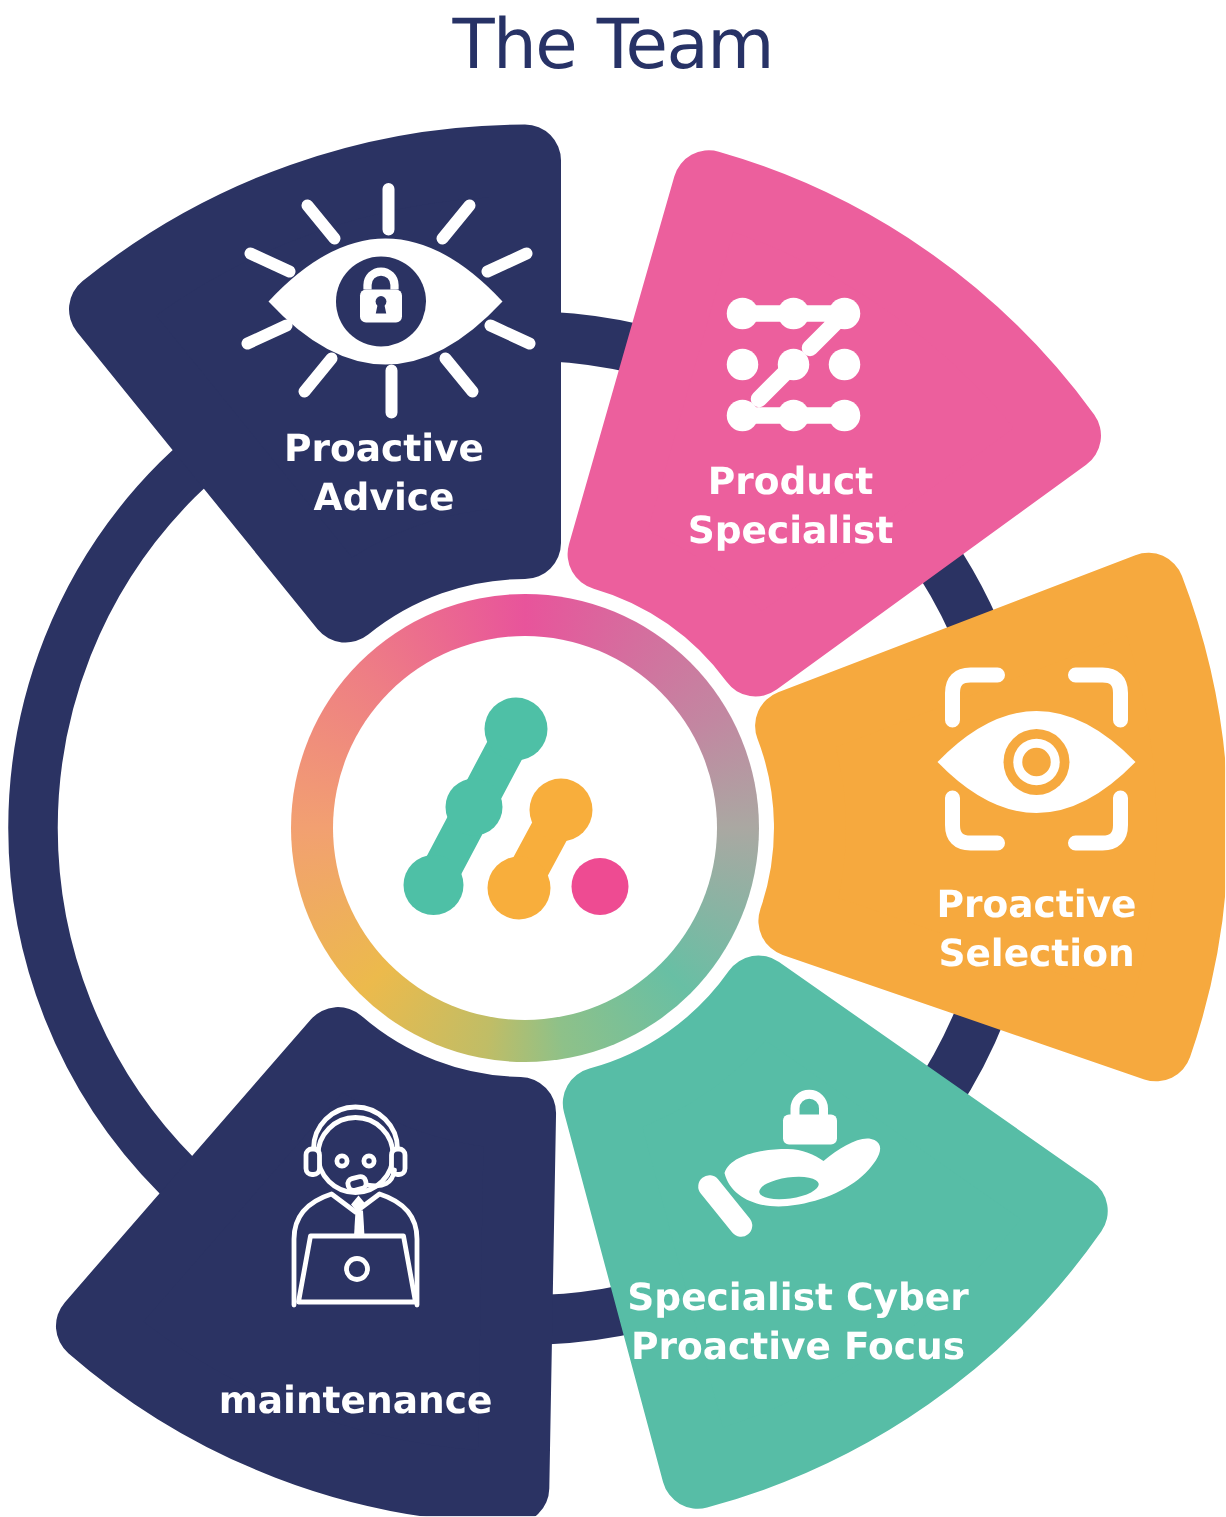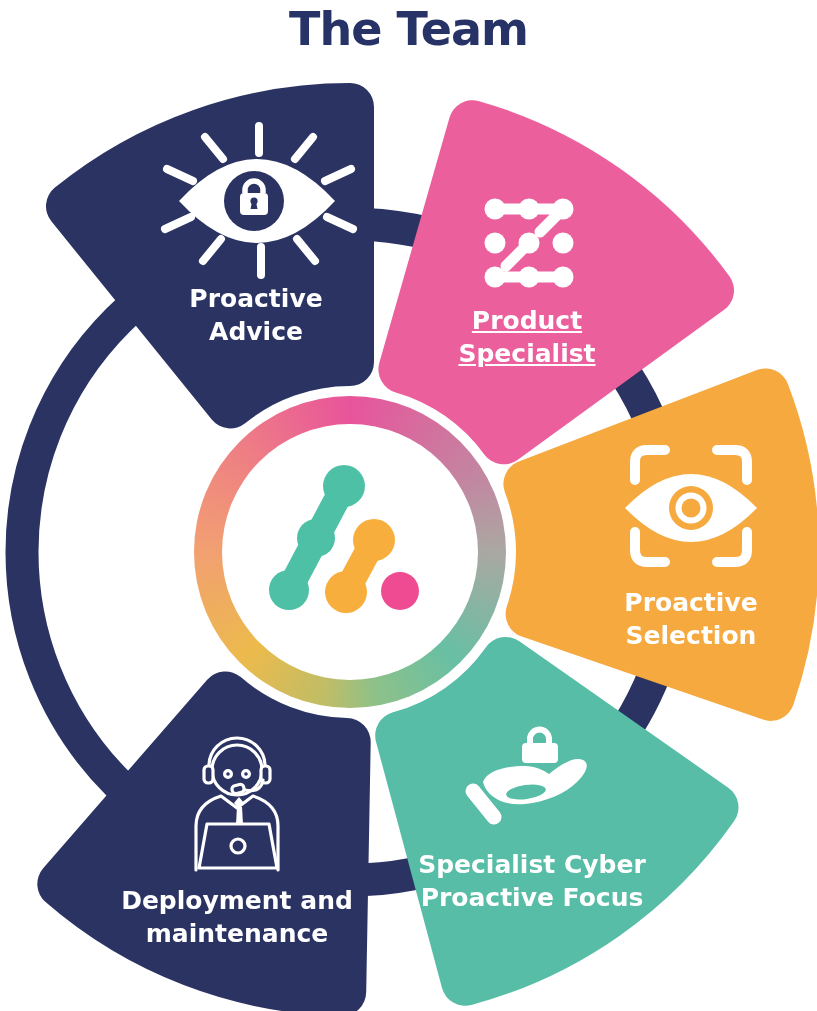--- a/index.html
+++ b/index.html
@@ -1,27 +1,27 @@
 <!DOCTYPE html>
 <html style="--navy: #2b3363; --pink: #ec5f9d; --orange: #f6a93e; --teal: #57bda6; --logo_teal: #4ec0a6; --logo_orange: #f8ae3c; --logo_pink: #ee4b92; --title_text: #273266; --label_text: #ffffff;"><head>
 <meta charset="utf-8">
 <style>
   html,body{margin:0;padding:0;background:#fff;}
   #page{position:relative;width:817px;height:1011px;background:#fff;overflow:hidden;
         font-family:"DejaVu Sans","Liberation Sans",sans-serif;}
   .title{position:absolute;top:2px;left:0;width:817px;text-align:center;
-         font-size:46px;font-weight:700;letter-spacing:-1px;color:var(--title_text,#273266);}
+         font-size:46px;font-weight:400;letter-spacing:-1px;color:var(--title_text,#273266);}
   .diagram-svg{position:absolute;left:0;top:0;}
   .grad-ring{position:absolute;left:194px;top:396px;width:312px;height:312px;border-radius:50%;}
   .grad-inner{position:absolute;left:222px;top:424px;width:256px;height:256px;border-radius:50%;background:#fff;}
   .logo-svg{position:absolute;left:0;top:0;pointer-events:none;}
   .wedge-label{position:absolute;width:250px;text-align:center;color:var(--label_text,#fff);
                font-weight:700;font-size:25px;line-height:1.32;}
   .lbl-advice{left:131px;top:282px;}
-  .lbl-product{left:402px;top:304px;text-decoration:underline;}
+  .lbl-product{left:402px;top:304px;}
   .lbl-monitoring{left:566px;top:586px;}
   .lbl-specialist{left:407px;top:848px;}
   .lbl-deployment{left:112px;top:884px;}
 </style>
 </head>
 <body>
 
 <div id="page">
 
   <div class="title">The Team</div>
@@ -129,17 +129,17 @@
   </div>
   <div class="wedge-label lbl-monitoring">
     <span>Proactive</span><br>
     <span>Selection</span>
   </div>
   <div class="wedge-label lbl-specialist">
     <span>Specialist Cyber</span><br>
     <span>Proactive Focus</span>
   </div>
   <div class="wedge-label lbl-deployment">
-    <span>Deployment and</span><br>
+    <br>
     <span>maintenance</span>
   </div>
 
 </div>
 
 </body></html>

